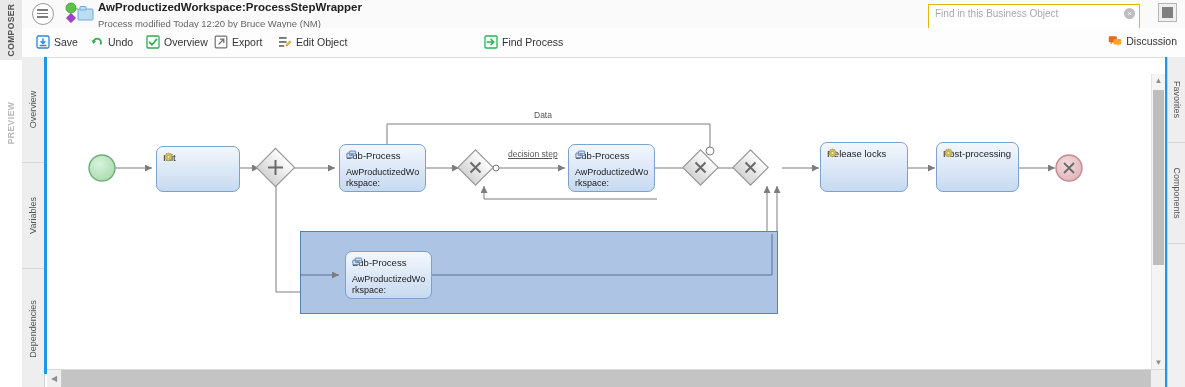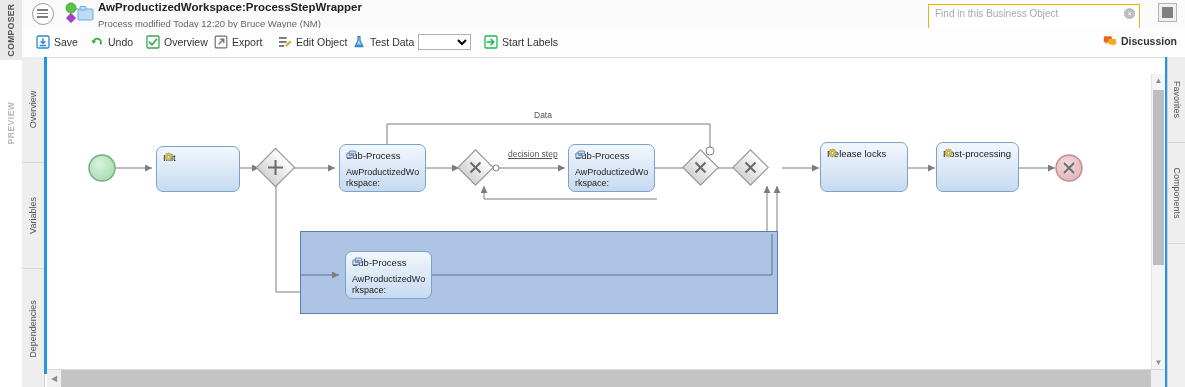--- a/index.html
+++ b/index.html
@@ -86,21 +86,21 @@
     background:#fdfdfd;border-bottom:1px solid #dcdcdc;
   }
   .tb-item{
     position:absolute;top:4px;height:20px;display:flex;align-items:center;
     gap:4px;cursor:pointer;font-size:10.5px;color:#333;white-space:nowrap;
   }
   .tb-ico{width:14px;height:14px;display:inline-block;position:relative;}
 
   .discussion{
     position:absolute;right:8px;top:6px;display:flex;align-items:center;gap:4px;
-    font-size:10.5px;color:#333;cursor:pointer;font-weight:bold;
+    font-size:10.5px;color:#333;cursor:pointer;
   }
 
   select.testdata{
     height:16px;width:53px;font-size:10px;border:1px solid #b0b0b0;
     font-family:"Liberation Sans", sans-serif;background:#fff;
   }
 
   
   .zoombar{
     position:absolute;left:44px;top:57px;right:13px;height:17px;
@@ -259,35 +259,27 @@
     <div class="tb-item" style="left:256px">
       <svg class="tb-ico" viewBox="0 0 14 14">
         <rect x="1" y="2.2" width="7.6" height="1.5" fill="#555"></rect>
         <rect x="1" y="6.2" width="7.6" height="1.5" fill="#555"></rect>
         <rect x="1" y="10.2" width="5.2" height="1.5" fill="#555"></rect>
         <path d="M8.4 9.3 L11.8 5.9 L13 7.1 L9.6 10.5 L8 11 Z" fill="#f2c230" stroke="#b88f11" stroke-width="0.7"></path>
       </svg>
       <span>Edit Object</span>
     </div>
 
-    <div class="tb-item" style="left:330px">
-      <svg class="tb-ico" viewBox="0 0 14 14">
-        <path d="M5.4 1.6 H8.6 M6 1.6 V5.4 L3 11.6 H11 L8 5.4 V1.6" fill="#9fd2f2" stroke="#2d7fbd" stroke-width="1.1" stroke-linejoin="round"></path>
-        <path d="M4.2 9.4 H9.8 L11 11.6 H3 Z" fill="#3f8fd0"></path>
-      </svg>
-      <span>Test Data</span>
-      <select class="testdata"><option></option></select>
-    </div>
 
     <div class="tb-item" style="left:462px">
       <svg class="tb-ico" viewBox="0 0 14 14">
         <rect x="1" y="1" width="12" height="12" rx="1" fill="#fff" stroke="#1db954" stroke-width="1.3"></rect>
         <path d="M3.2 7 H9.4 M7 4.4 L9.8 7 L7 9.6" stroke="#1db954" stroke-width="1.5" fill="none" stroke-linecap="round" stroke-linejoin="round"></path>
       </svg>
-      <span>Start Labels</span>
+      <span>Find Process</span>
     </div>
 
     <div class="discussion">
       <svg class="tb-ico" viewBox="0 0 14 14">
         <rect x="0.8" y="2.2" width="8" height="6" rx="1" fill="#e8671c"></rect>
         <path d="M2.6 8.2 L2.6 10.2 L5 8.2 Z" fill="#e8671c"></path>
         <rect x="5.4" y="5" width="7.8" height="5.6" rx="1" fill="#f5a623"></rect>
         <path d="M10.6 10.6 L10.6 12.3 L8.6 10.6 Z" fill="#f5a623"></path>
       </svg>
       <span>Discussion</span>

